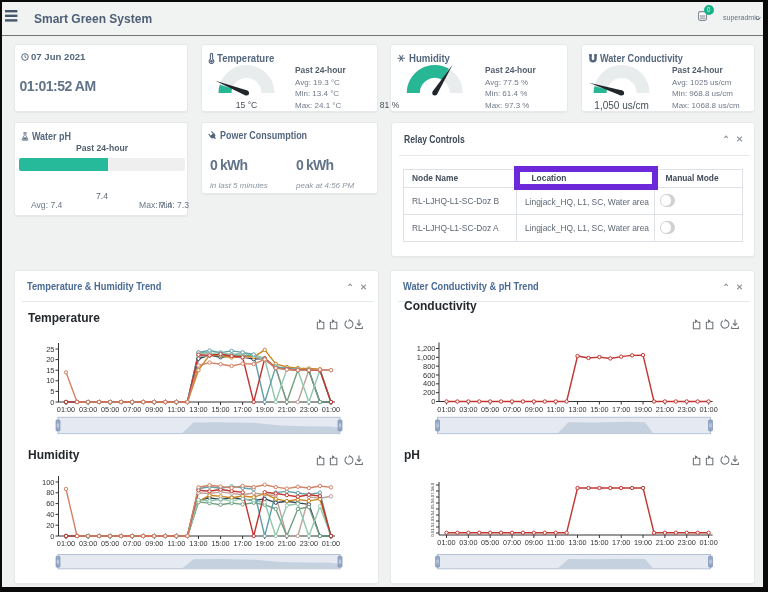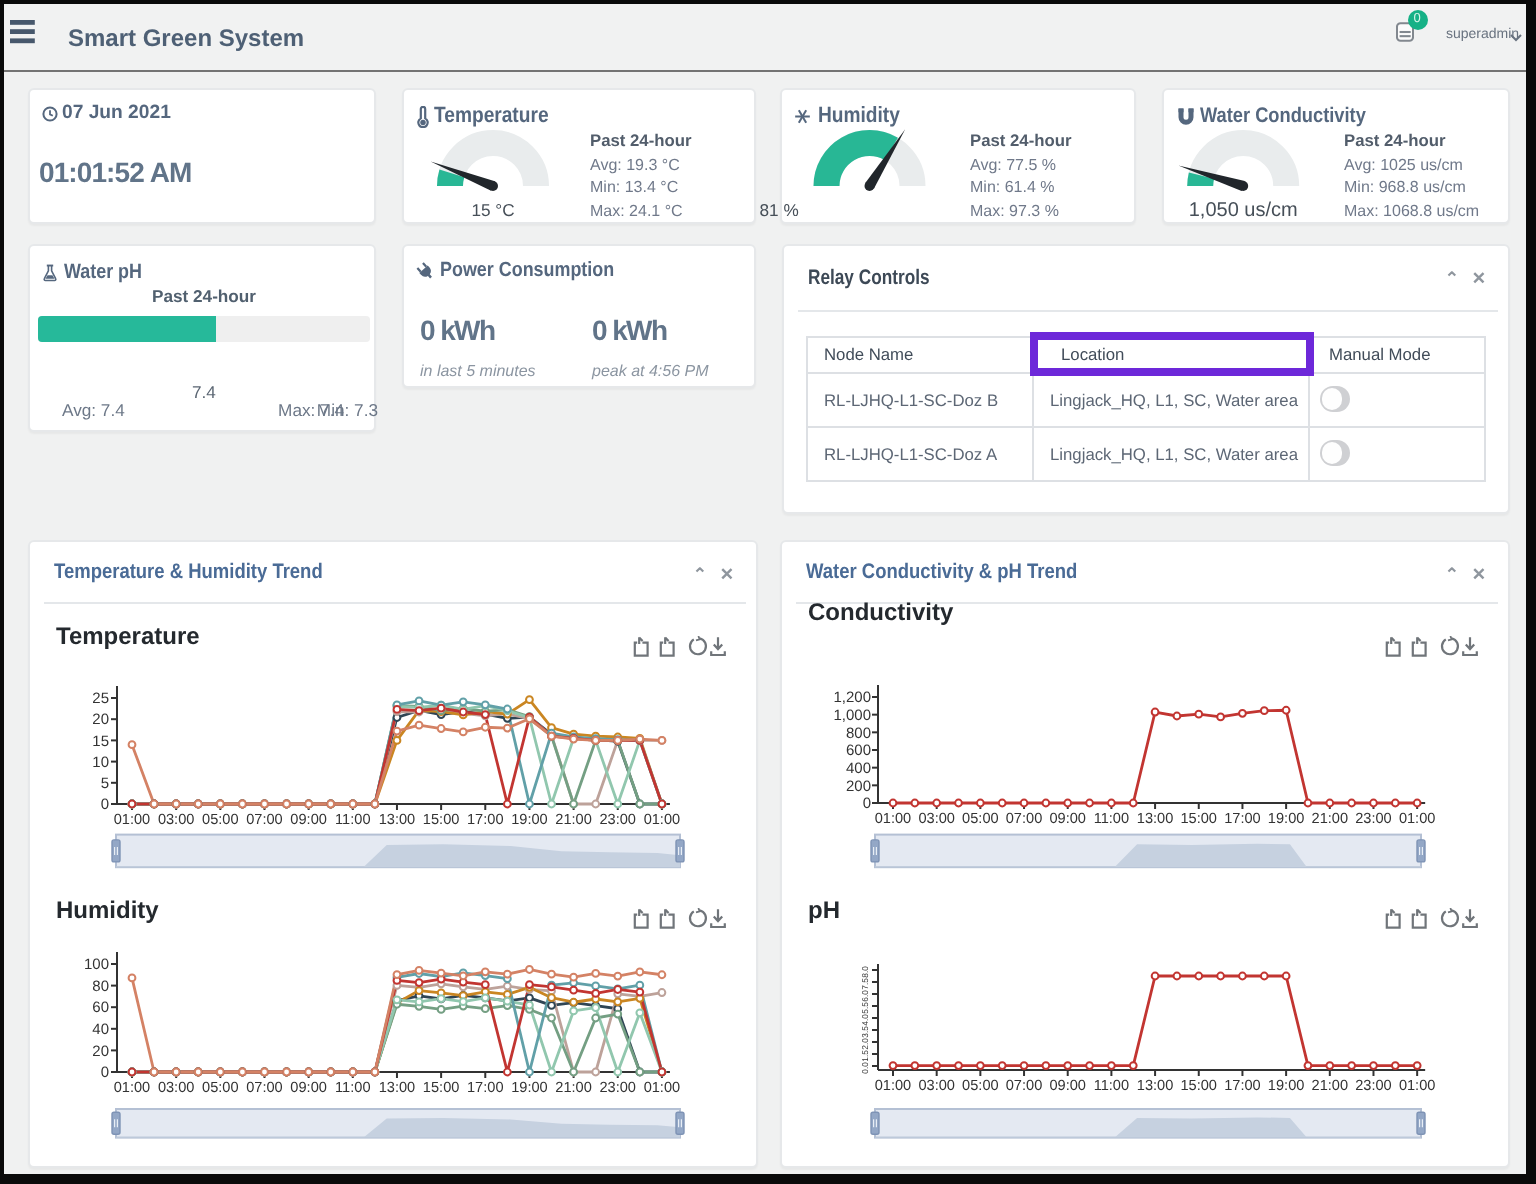--- a/index.html
+++ b/index.html
@@ -127,23 +127,23 @@
       <div style="position:absolute;left:8px;top:58px;font-size:8px;font-style:italic;color:#8b95a1">in last 5 minutes</div>
       <div style="position:absolute;left:94px;top:58px;font-size:8px;font-style:italic;color:#8b95a1">peak at 4:56 PM</div>
     </div>
     <div class="card" style="left:389px;top:120px;width:364px;height:135px">
       <div style="position:absolute;left:12px;top:9.5px;font-size:10.5px;font-weight:bold;color:#3d4956;transform:scaleX(.82);transform-origin:0 50%">Relay Controls</div>
       <div class="hdr-ic" style="right:24.5px">⌃</div>
       <div class="hdr-ic" style="right:11px">✕</div>
       <div style="position:absolute;left:7px;top:32px;width:350px;border-top:1px solid #e4e7ea"></div>
       <table style="position:absolute;left:11px;top:43px;width:340px;border-collapse:collapse;font-size:8.4px;color:#5d6775">
         <tbody>
-          <tr style="height:18px;color:#414c59;font-weight:normal">
+          <tr style="height:18px;color:#414c59;font-weight:bold">
             <td style="border:1px solid #dde0e4;padding-left:8px;width:113px">Node Name</td>
-            <td style="border:4px solid #6d28d9;padding-left:12px;width:138px">Location</td>
+            <td style="border:6px solid #6d28d9;padding-left:12px;width:138px">Location</td>
             <td style="border:1px solid #dde0e4;padding-left:8px">Manual Mode</td>
           </tr>
           <tr style="height:27px">
             <td style="border:1px solid #dde0e4;padding-left:8px">RL-LJHQ-L1-SC-Doz B</td>
             <td style="border:1px solid #dde0e4;padding-left:8px">Lingjack_HQ, L1, SC, Water area</td>
             <td style="border:1px solid #dde0e4;padding-left:5px">
               <div style="width:15px;height:12.5px;background:#cfd0d3;border-radius:6.5px;position:relative">
                 <div style="position:absolute;left:0.5px;top:1px;width:10.5px;height:10.5px;border-radius:50%;background:#fefefe"></div>
               </div>
             </td>

